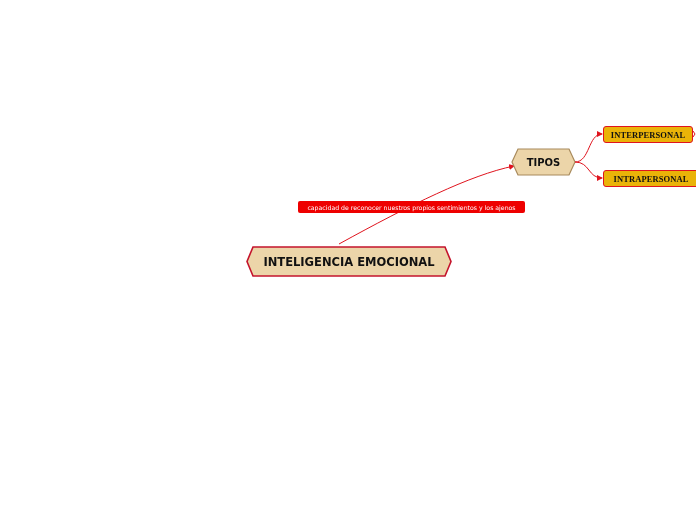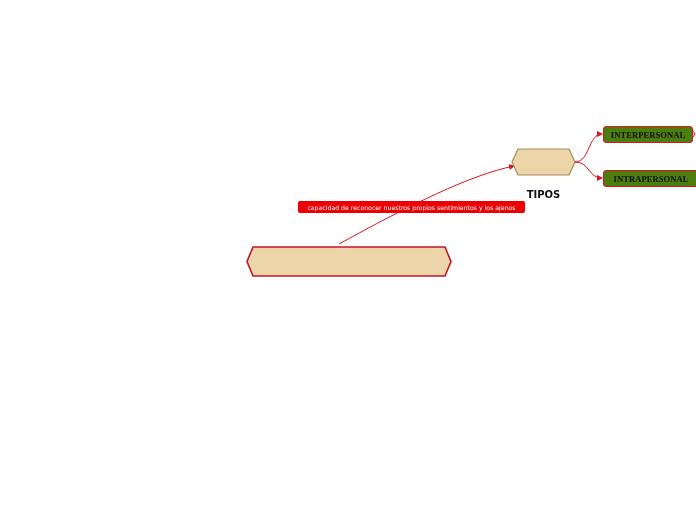--- a/index.html
+++ b/index.html
@@ -42,29 +42,28 @@
     }
     .tipos-label {
       left: 512px;
       top: 149px;
       width: 63px;
       height: 26px;
       font-family: "DejaVu Sans", sans-serif;
       font-weight: bold;
       font-size: 10px;
       color: #111111;
-      margin-top: 32px;
     }
     .leaf {
       position: absolute;
       box-sizing: border-box;
       height: 17px;
       border: 1px solid #e0141e;
       border-radius: 3px;
-      background: #4d7c0f;
+      background: #eab308;
       display: flex;
       align-items: center;
       justify-content: center;
       font-family: "Liberation Serif", serif;
       font-weight: bold;
       font-size: 8.5px;
       color: #111111;
       letter-spacing: 0.1px;
     }
     .leaf-inter { left: 603px; top: 126px; width: 90px; }
@@ -104,20 +103,21 @@
 
     <polygon points="518,149 569,149 575,162 569,175 518,175 512,162" fill="#ecd5a9" stroke="#a88a5c" stroke-width="1.2"></polygon>
 
     <path d="M575,162 C 590,162 588,134 602,134" fill="none" stroke="#e0141e" stroke-width="1" marker-end="url(#arrow)"></path>
     <path d="M575,162 C 590,162 588,178 602,178" fill="none" stroke="#e0141e" stroke-width="1" marker-end="url(#arrow)"></path>
 
     <path d="M693,131 L695,134 L693,137" fill="none" stroke="#e0141e" stroke-width="1"></path>
     <path d="M693,175 L695,178 L693,181" fill="none" stroke="#e0141e" stroke-width="1"></path>
   </svg>
 
+  <div class="node-label central-label">INTELIGENCIA EMOCIONAL</div>
 
   <div class="relation-label">capacidad de reconocer nuestros propios sentimientos y los ajenos</div>
 
   <div class="node-label tipos-label">TIPOS</div>
 
   <div class="leaf leaf-inter">INTERPERSONAL</div>
 
   <div class="leaf leaf-intra">INTRAPERSONAL</div>
 </div>
 

